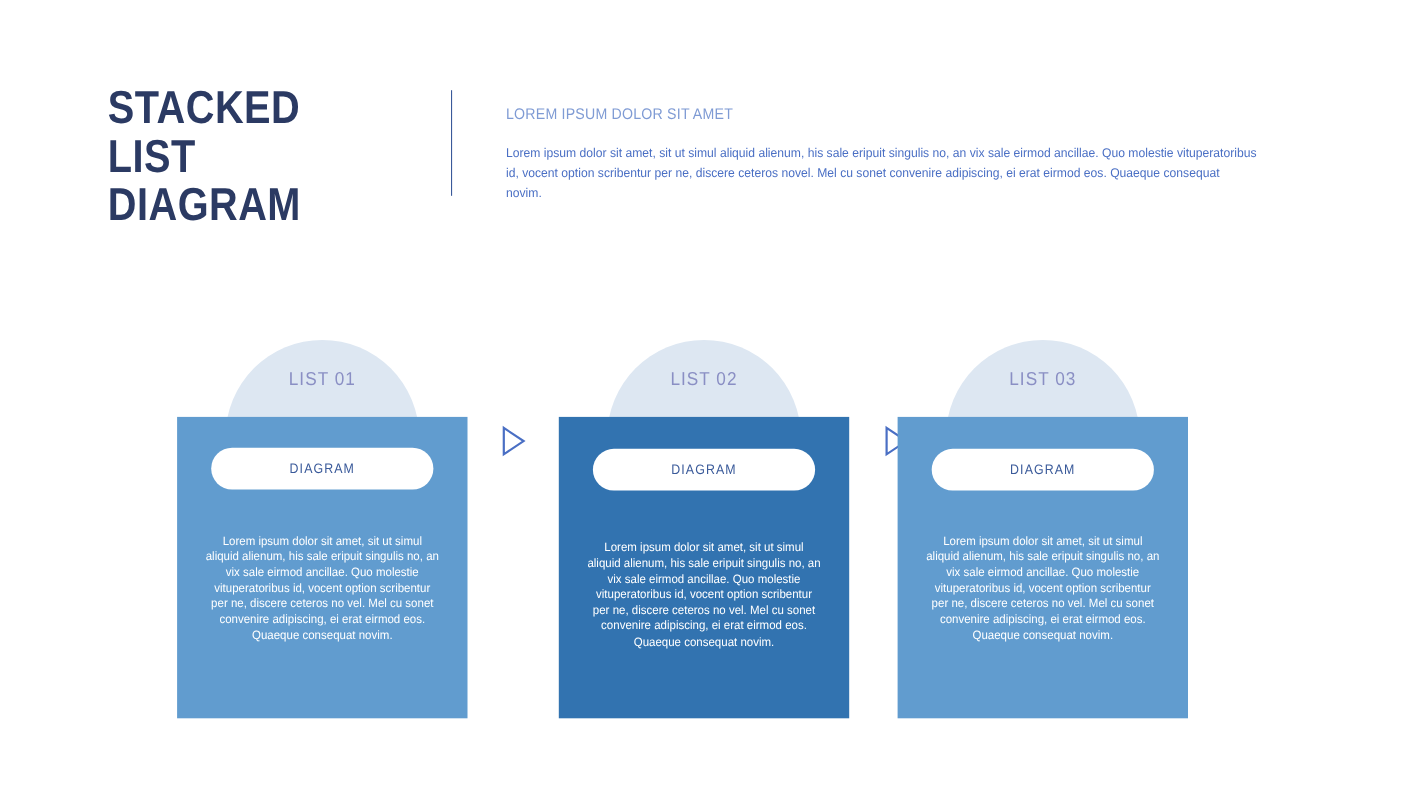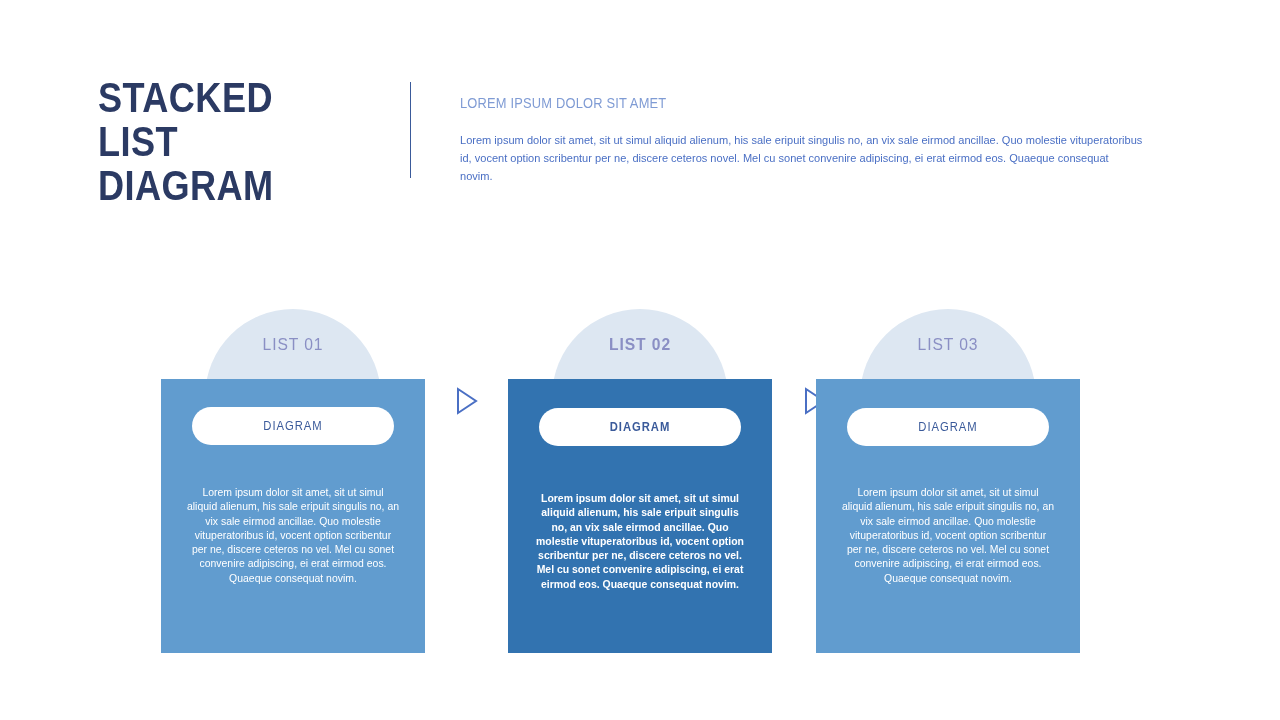--- a/index.html
+++ b/index.html
@@ -152,21 +152,21 @@
     line-height: 14.3px;
     color: #ffffff;
     transform: scaleX(0.95);
     transform-origin: center top;
   }
 
   
   #card-group-1 { left: 161px; }
   #card-group-1 .card-box { background: #619ccf; }
   
-  #card-group-2 { left: 508px; font-weight: bold; }
+  #card-group-2 { left: 508px; }
   #card-group-2 .card-box { background: #3273b0; }
   #card-group-2 .card-pill { top: 29px; }
   #card-group-2 .card-body { top: 112px; }
   
   #card-group-3 { left: 816px; }
   #card-group-3 .card-box { background: #619ccf; }
   #card-group-3 .card-pill { top: 29px; }
   #card-group-3 .card-body { top: 106px; }
 
   

